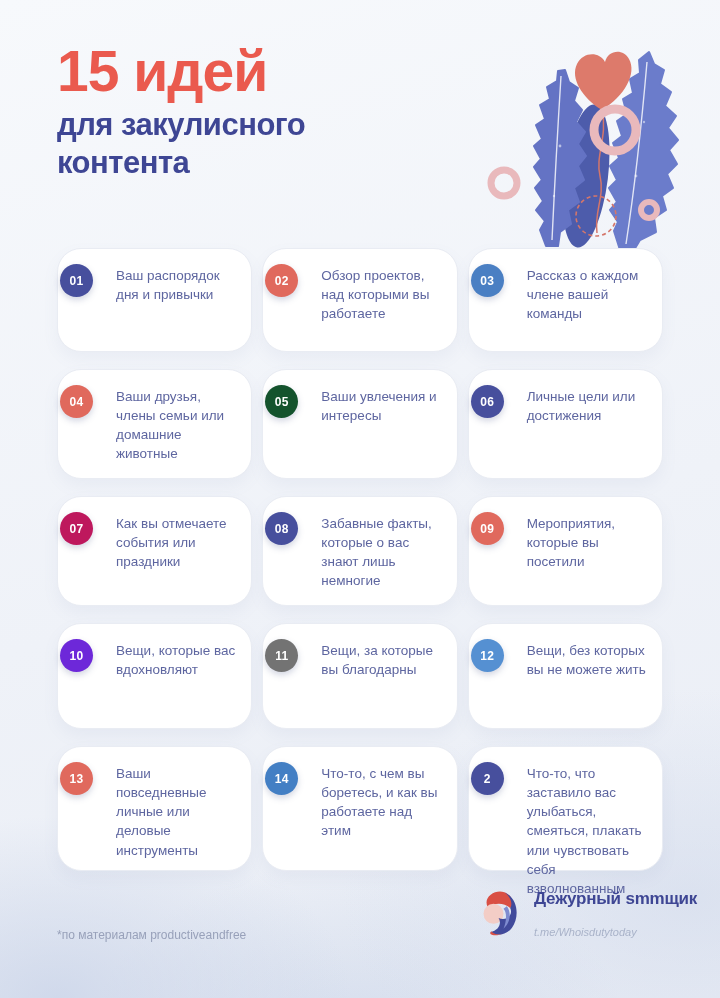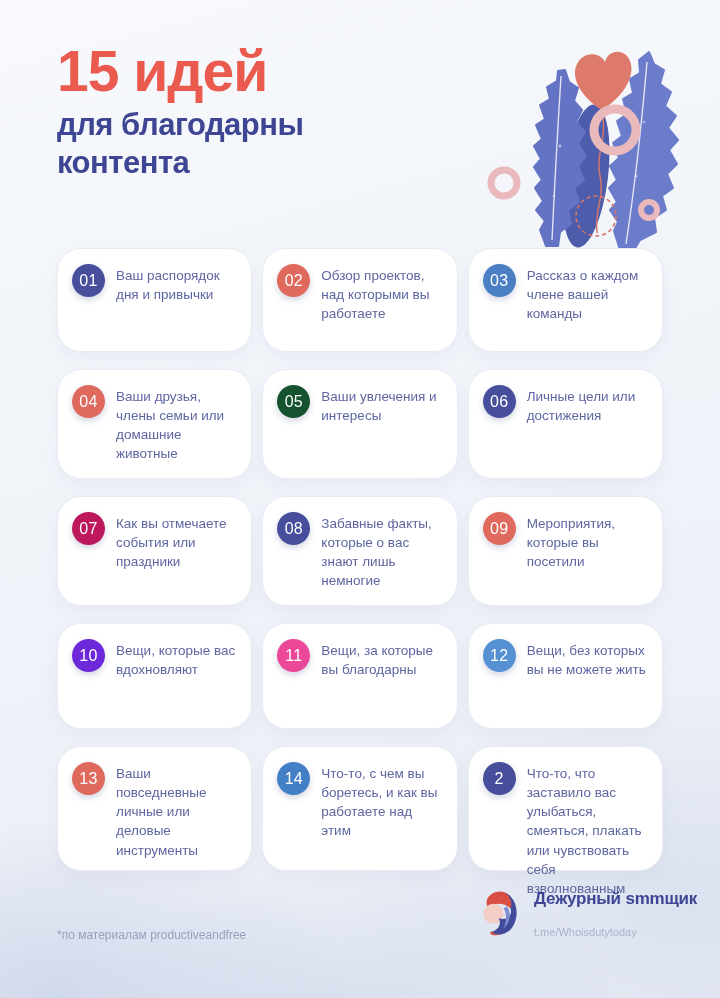--- a/index.html
+++ b/index.html
@@ -36,40 +36,40 @@
     column-gap:10px;row-gap:17px;
   }
   .card{
     position:relative;
     background:#ffffff;
     border:1px solid #e9ecf3;
     border-radius:24px;
     box-shadow:0 7px 16px rgba(110,122,165,0.07);
   }
   .badge{
-    position:absolute;left:14px;top:15px;
+    position:absolute;left:2px;top:15px;
     width:33px;height:33px;border-radius:50%;
     display:flex;align-items:center;justify-content:center;
-    color:#ffffff;font-size:16px;font-weight:400;letter-spacing:0.3px;
+    color:#ffffff;font-size:12px;font-weight:700;letter-spacing:0.3px;
     box-shadow:0 3px 6px rgba(80,90,140,0.25);
   }
   .card-text{
     margin:0;
     padding:17px 14px 10px 58px;
     font-size:13.5px;line-height:1.42;font-weight:500;
     color:#5e66a0;
   }
 
   .footer-brand{
     position:absolute;left:476px;top:886px;z-index:2;
     display:flex;align-items:center;gap:8px;
   }
   .brand-icon{width:50px;height:54px;flex:0 0 auto;}
   .brand-name{font-size:17px;font-weight:800;color:#3e4694;letter-spacing:-0.2px;margin:0;}
-  .brand-link{font-size:11px;font-weight:500;color:#a9b3c9;margin:17px 0 0 0;}
+  .brand-link{font-size:11px;font-weight:500;color:#a9b3c9;margin:17px 0 0 0;font-style:italic;}
   .footnote{
     position:absolute;left:57px;top:928px;z-index:2;
     font-size:12px;color:#98a1ba;font-weight:500;margin:0;
   }
 </style>
 </head>
 <body>
 
 <div class="page">
 
@@ -102,21 +102,21 @@
     <circle cx="128" cy="190" r="20" fill="none" stroke="#d4766a" stroke-width="1.6" stroke-dasharray="4 3"></circle>
 
     <circle cx="147" cy="104" r="21" fill="none" stroke="#e9b9bc" stroke-width="9"></circle>
     <circle cx="36" cy="157" r="13" fill="none" stroke="#e9b9bc" stroke-width="7"></circle>
     <circle cx="181" cy="184" r="8" fill="none" stroke="#e9b9bc" stroke-width="6"></circle>
   </svg>
 
   <header class="title-block">
     <h1 class="title-accent">15 идей</h1>
     <div class="title-sub">
-      <div>для благодарны</div>
+      <div>для закулисного</div>
       <div>контента</div>
     </div>
   </header>
 
   <main class="cards-grid">
     <div class="card">
       <span class="badge" style="background: rgb(71, 79, 157);">01</span>
       <p class="card-text">Ваш распорядок дня и привычки</p>
     </div>
 
@@ -159,21 +159,21 @@
       <span class="badge" style="background: rgb(224, 105, 93); text-align: center;">09</span>
       <p class="card-text">Мероприятия, которые вы посетили</p>
     </div>
 
     <div class="card">
       <span class="badge" style="background: #6d28d9;">10</span>
       <p class="card-text">Вещи, которые вас вдохновляют</p>
     </div>
 
     <div class="card">
-      <span class="badge" style="background: #ec4899;">11</span>
+      <span class="badge" style="background: #737373;">11</span>
       <p class="card-text">Вещи, за которые вы благодарны</p>
     </div>
 
     <div class="card">
       <span class="badge" style="background: rgb(85, 144, 210);">12</span>
       <p class="card-text">Вещи, без которых вы не можете жить</p>
     </div>
 
     <div class="card">
       <span class="badge" style="background: rgb(224, 105, 93);">13</span>

